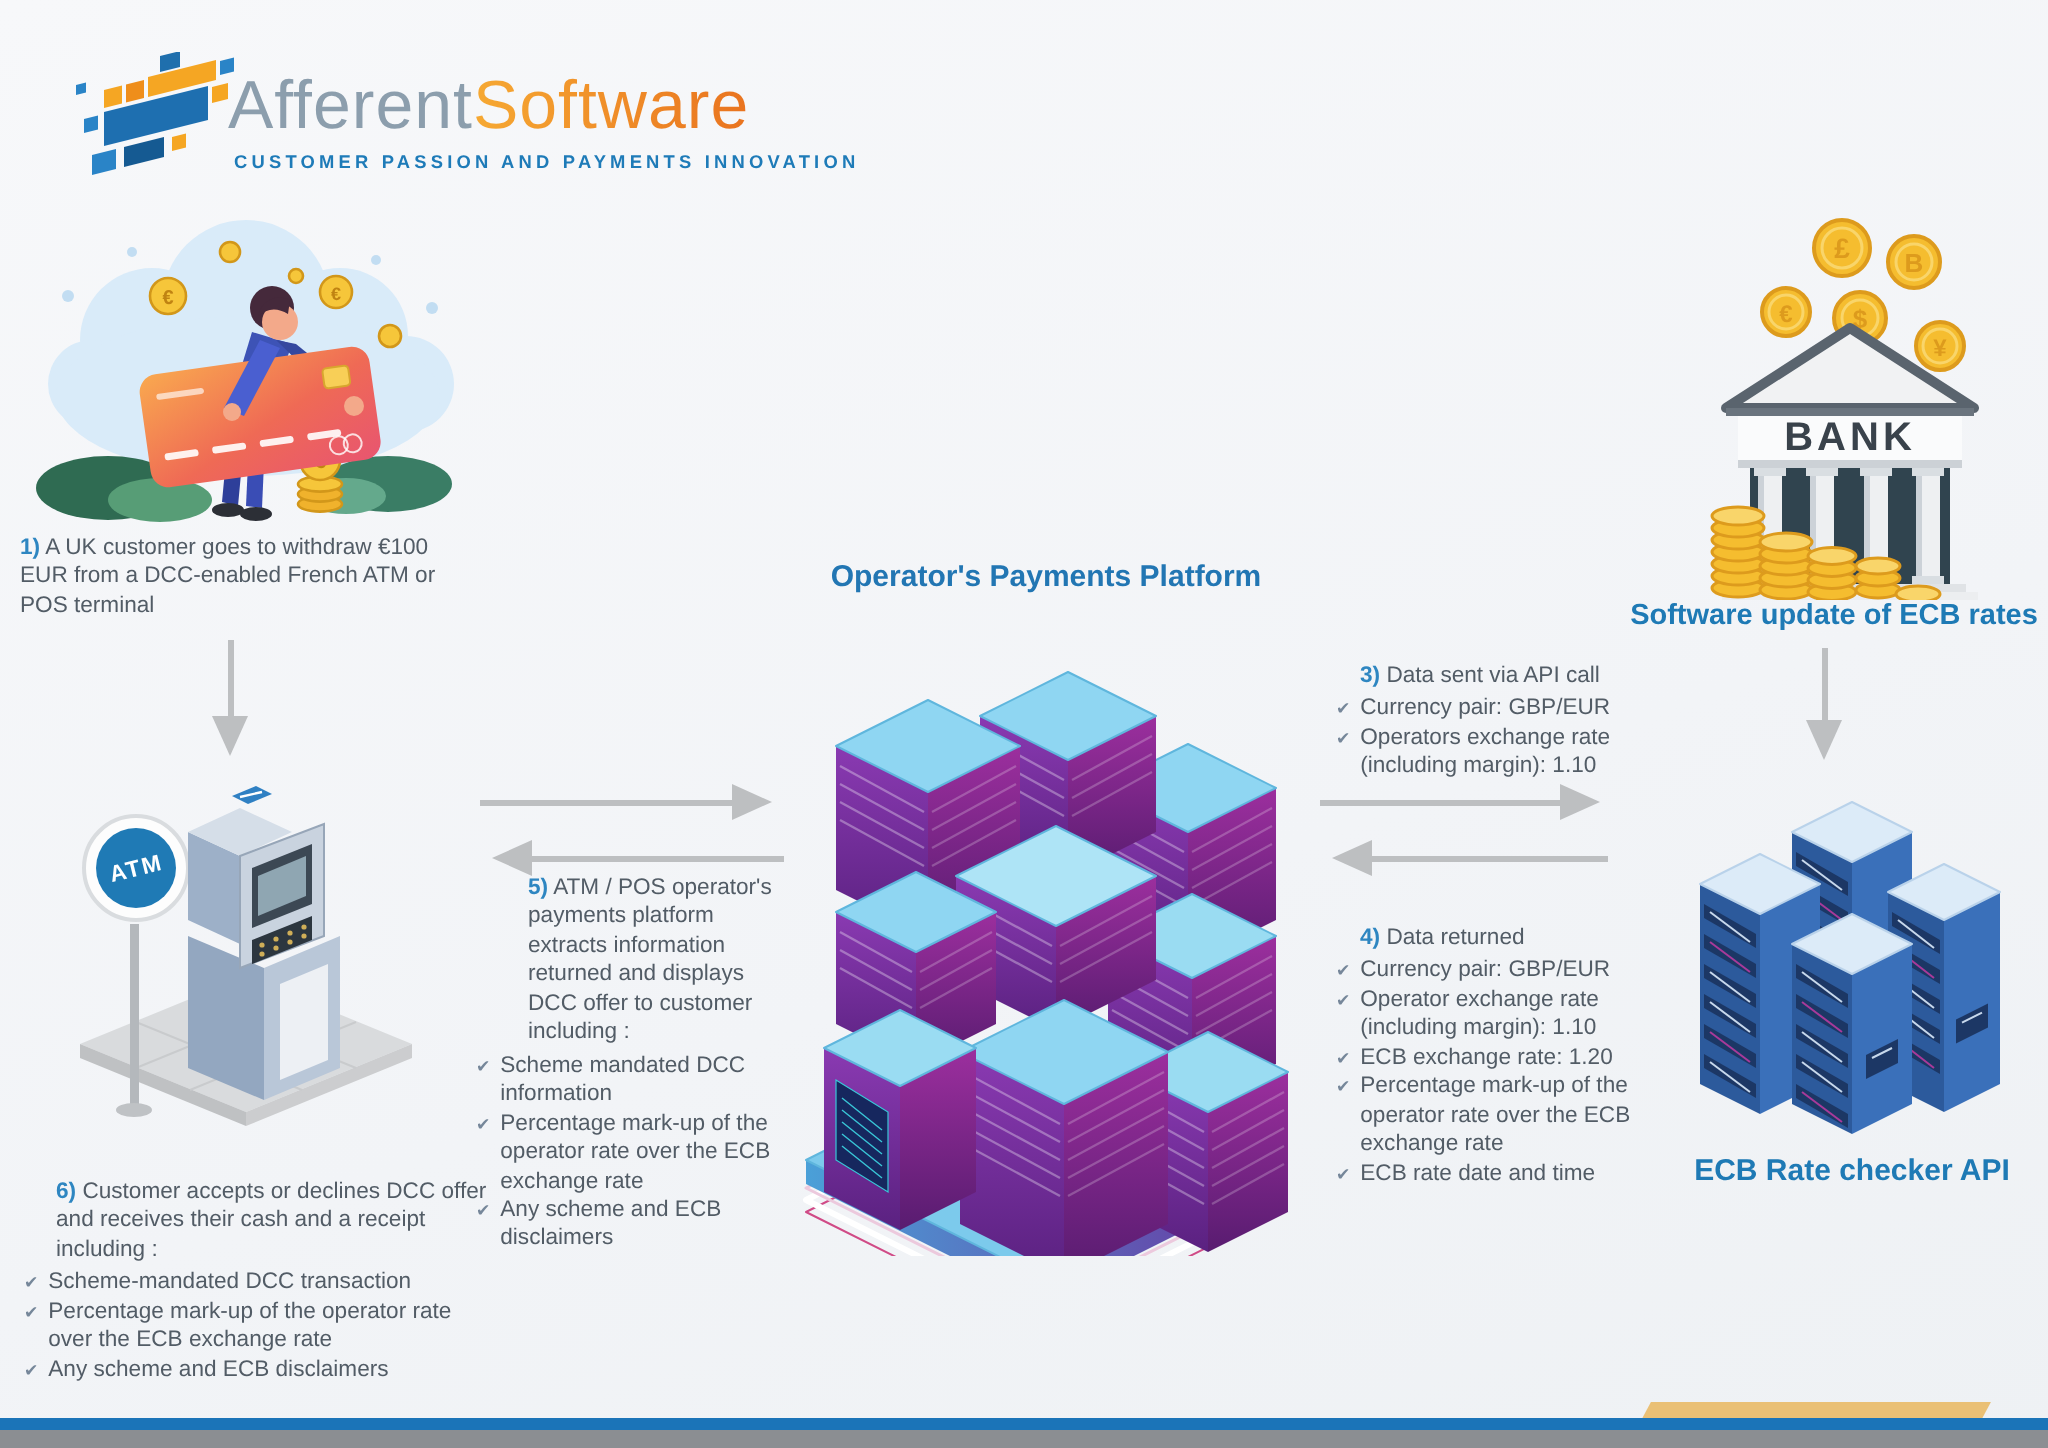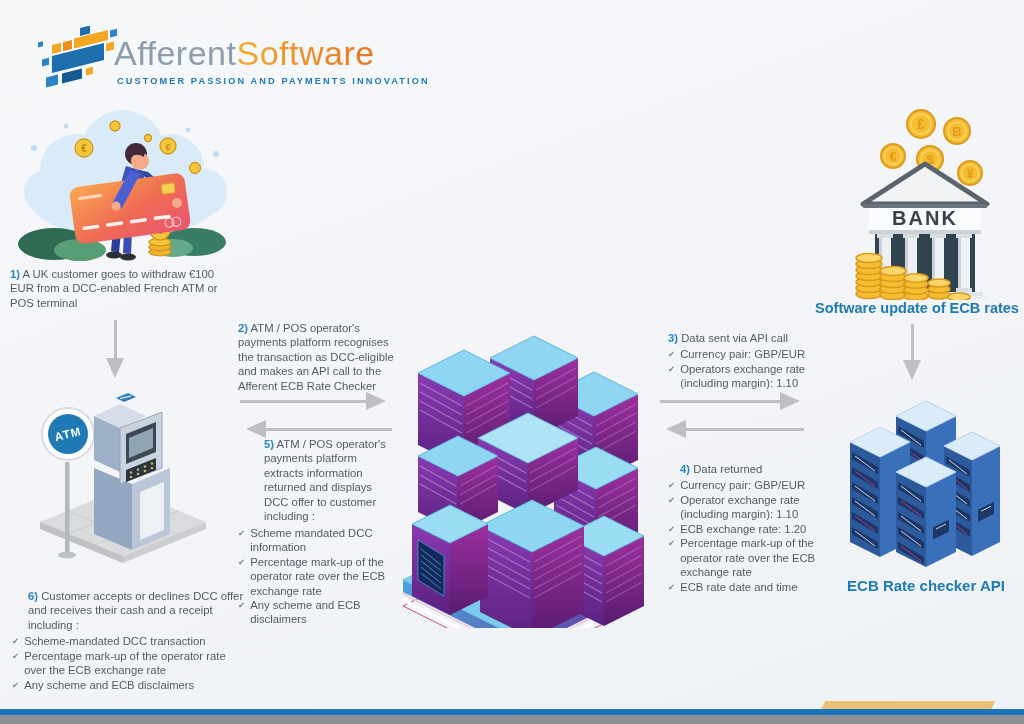--- a/index.html
+++ b/index.html
@@ -203,23 +203,20 @@
           <span class="ck">✔</span>
           <span class="bt">Percentage mark-up of the operator rate over the ECB exchange rate</span>
         </div>
       <div class="b">
           <span class="ck">✔</span>
           <span class="bt">Any scheme and ECB disclaimers</span>
         </div>
     </div>
   </div>
 
-  <div class="abs step" style="left:238px;top:321px;width:156px">
-    <p><span class="num">2)</span> <span>ATM / POS operator's payments platform recognises the transaction as DCC-eligible and makes an API call to the Afferent ECB Rate Checker</span></p>
-  </div>
 
   <div class="arr arr-r abs" style="left:240px;top:392px;width:146px;height:18px">
       <div class="s"></div>
       <div class="h"></div>
     </div>
   <div class="arr arr-l abs" style="left:246px;top:420px;width:146px;height:18px">
       <div class="s"></div>
       <div class="h"></div>
     </div>
 
@@ -234,20 +231,21 @@
           <span class="ck">✔</span>
           <span class="bt">Percentage mark-up of the operator rate over the ECB exchange rate</span>
         </div>
       <div class="b">
           <span class="ck">✔</span>
           <span class="bt">Any scheme and ECB disclaimers</span>
         </div>
     </div>
   </div>
 
+  <div class="abs h-blue" style="left:398px;top:280px;width:250px;text-align:center;font-size:15px;color:#2276b3">Operator's Payments Platform</div>
 
   <div class="abs" style="left:382px;top:298px">
     <svg width="278" height="330" viewBox="0 0 278 330">
       <defs>
         <linearGradient id="gPL" x1="0" y1="0" x2="0" y2="1">
             <stop offset="0" stop-color="#8a3ab2"></stop>
             <stop offset="1" stop-color="#5a2180"></stop>
           </linearGradient>
         <linearGradient id="gPR" x1="0" y1="0" x2="0" y2="1">
             <stop offset="0" stop-color="#9c2f9e"></stop>
@@ -376,21 +374,21 @@
           <line x1="39" y1="251" x2="59" y2="267" stroke="#39c7d8" stroke-width="0.7"></line>
           <line x1="39" y1="257" x2="59" y2="273" stroke="#39c7d8" stroke-width="0.7"></line>
           <line x1="39" y1="263" x2="59" y2="279" stroke="#39c7d8" stroke-width="0.7"></line>
           <line x1="39" y1="269" x2="59" y2="285" stroke="#39c7d8" stroke-width="0.7"></line>
           <line x1="39" y1="275" x2="59" y2="291" stroke="#39c7d8" stroke-width="0.7"></line>
         </g>
     </svg>
   </div>
 
   <div class="abs step" style="left:668px;top:331px;width:172px">
-    <p style=""><span class="num">3)</span> <span>Data sent via API call</span></p>
+    <p style="margin-left:12px"><span class="num">3)</span> <span>Data sent via API call</span></p>
     <div class="bullets">
       <div class="b">
           <span class="ck">✔</span>
           <span class="bt">Currency pair: GBP/EUR</span>
         </div>
       <div class="b">
           <span class="ck">✔</span>
           <span class="bt">Operators exchange rate (including margin): 1.10</span>
         </div>
     </div>

